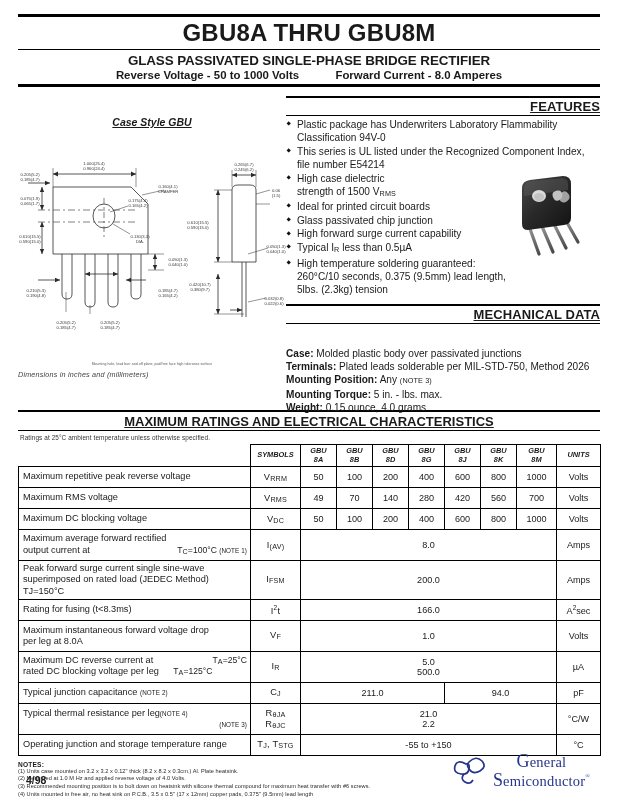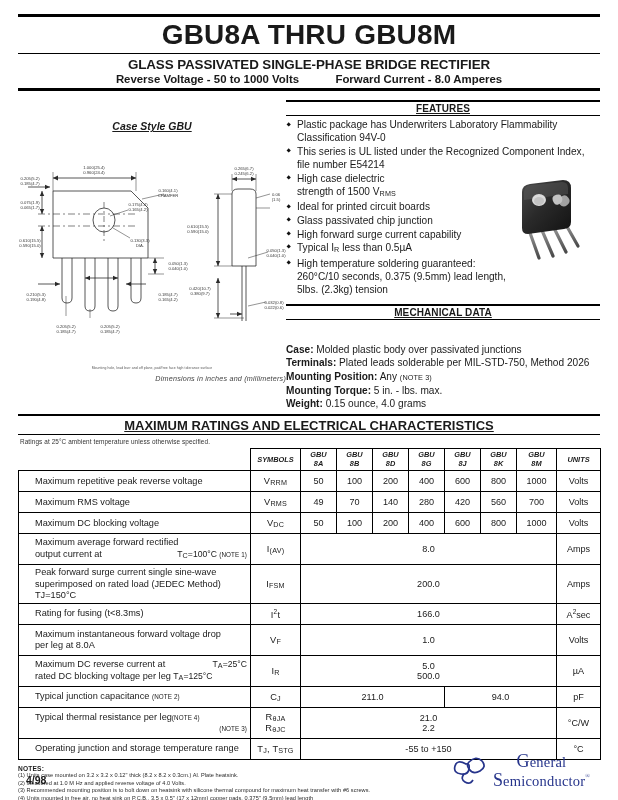--- a/index.html
+++ b/index.html
@@ -10,21 +10,21 @@
     color:#1a1a1a;
     -webkit-font-smoothing:none;
   }
   .page{position:relative;width:618px;height:800px;box-sizing:border-box;padding:0 18px;}
 
   
   .rule-thick{border-top:3px solid #000;margin:0;}
   .rule-thin{border-top:1px solid #000;margin:0;}
   .title-wrap{padding-top:14px;}
   .main-title{
-    text-align:center;font-size:28px;font-weight:bold;letter-spacing:.2px;
+    text-align:center;font-size:24px;font-weight:bold;letter-spacing:.2px;
     line-height:1.05;padding:3px 0 4px;
   }
   .subtitle1{
     text-align:center;font-size:13.4px;font-weight:bold;letter-spacing:-.1px;
     padding:3px 0 1px;
   }
   .subtitle2{
     text-align:center;font-size:11.4px;font-weight:bold;
     padding:0 0 3px;
   }
@@ -36,30 +36,30 @@
   .col-left{width:268px;position:relative;}
   .col-right{width:314px;margin-left:0px;position:relative;}
 
   
   .case-style{
     text-align:center;font-size:10.5px;font-weight:bold;font-style:italic;
     text-decoration:underline;margin-top:20px;
   }
   .drawing{position:relative;width:268px;height:210px;margin-top:14px;}
   .dim-note{
-    text-align:right;font-size:7.2px;font-style:italic;color:#444;
+    text-align:left;font-size:7.2px;font-style:italic;color:#444;
     margin-top:4px;letter-spacing:.2px;
   }
   .tiny-note{
     text-align:center;font-size:3.4px;color:#555;margin-top:10px;letter-spacing:.1px;
   }
 
   
   .sec-head{
-    text-align:center;font-size:10px;font-weight:bold;
+    text-align:right;font-size:13px;font-weight:bold;
     border-top:2.5px solid #000;border-bottom:1.2px solid #000;
     padding:1px 0 1px;letter-spacing:.1px;
   }
   .sec-head span{text-decoration:underline;}
 
   ul.feat{list-style:none;margin:2px 0 0;padding:0;}
   ul.feat li{
     font-size:10.1px;line-height:13.1px;padding-left:11px;position:relative;
     margin-bottom:.5px;
   }
@@ -86,21 +86,21 @@
   }
   .ratings-head span{text-decoration:underline;}
   .ratings-sub{font-size:6.4px;color:#333;padding:3px 0 3px 2px;letter-spacing:.1px;}
 
   table.rt{border-collapse:collapse;width:582px;table-layout:fixed;}
   table.rt td,table.rt th{
     border:1px solid #000;padding:0;font-weight:normal;
     font-size:9.1px;text-align:center;vertical-align:middle;
   }
   table.rt td.desc{
-    text-align:left;padding:2px 3px 2px 16px;font-size:9.2px;line-height:11.3px;
+    text-align:left;padding:2px 3px 2px 4px;font-size:9.2px;line-height:11.3px;
     position:relative;
   }
   table.rt .sym{font-size:9.3px;letter-spacing:.2px;}
   table.rt thead td{font-style:italic;font-weight:bold;font-size:7.4px;line-height:8.4px;padding:2px 0 2px;}
   .tr-tall td{height:26px;}
   .tr-vt td{height:16px;}
   .cond{float:right;font-size:8.6px;letter-spacing:0;}
   .note-sm{font-size:6.3px;letter-spacing:.1px;}
 
   

